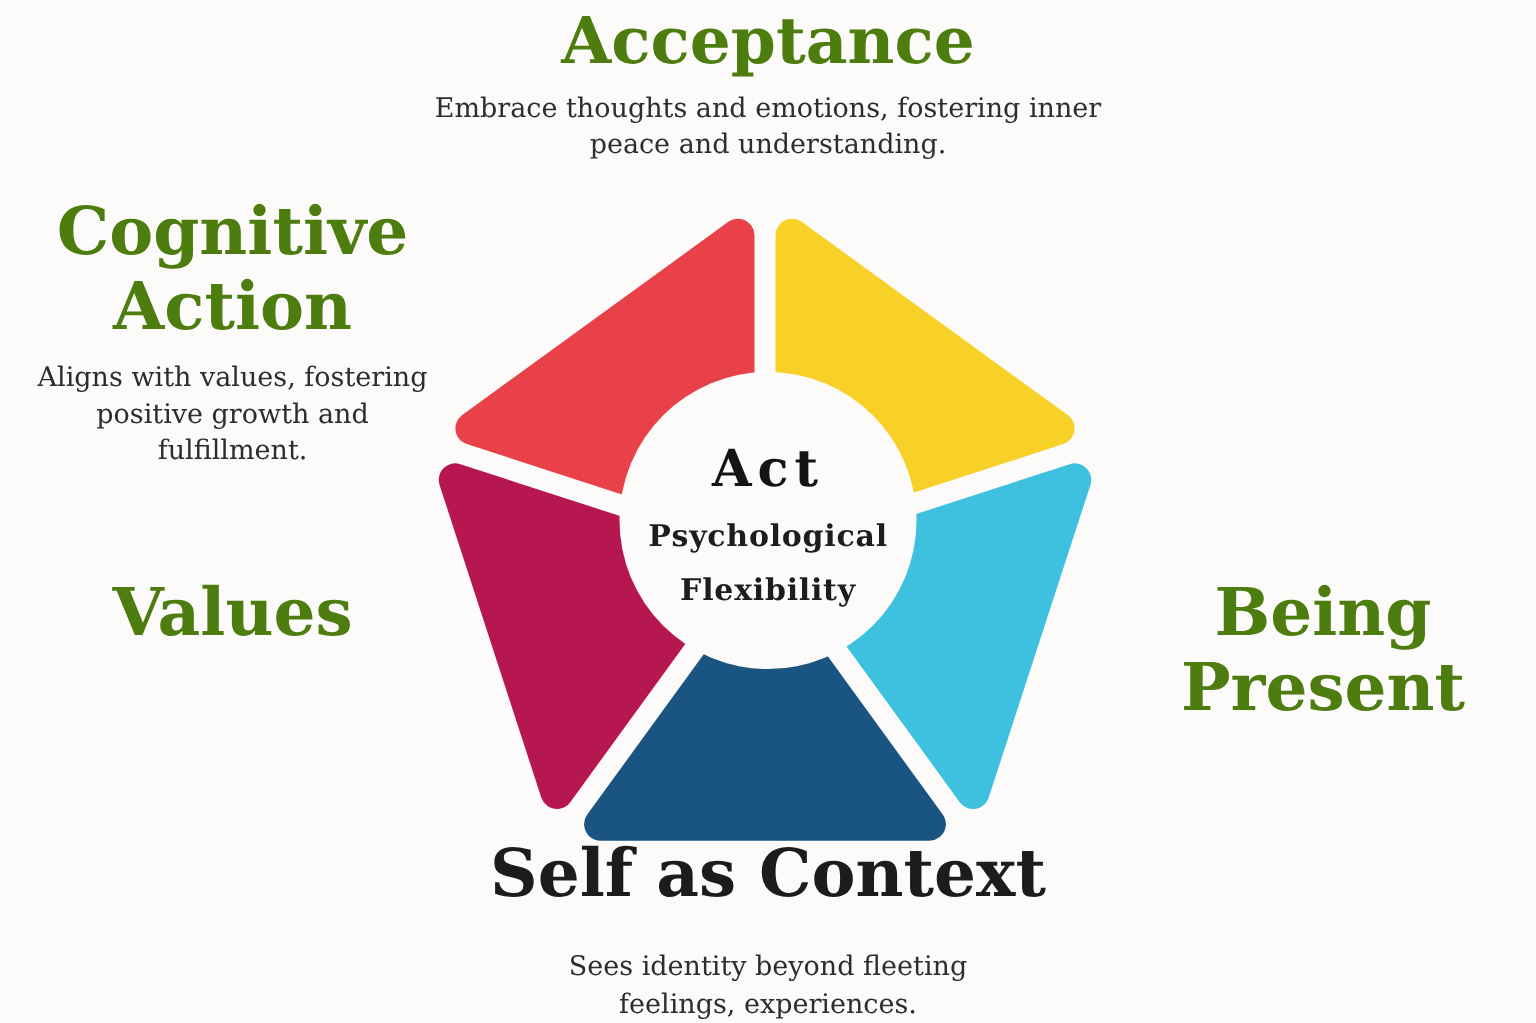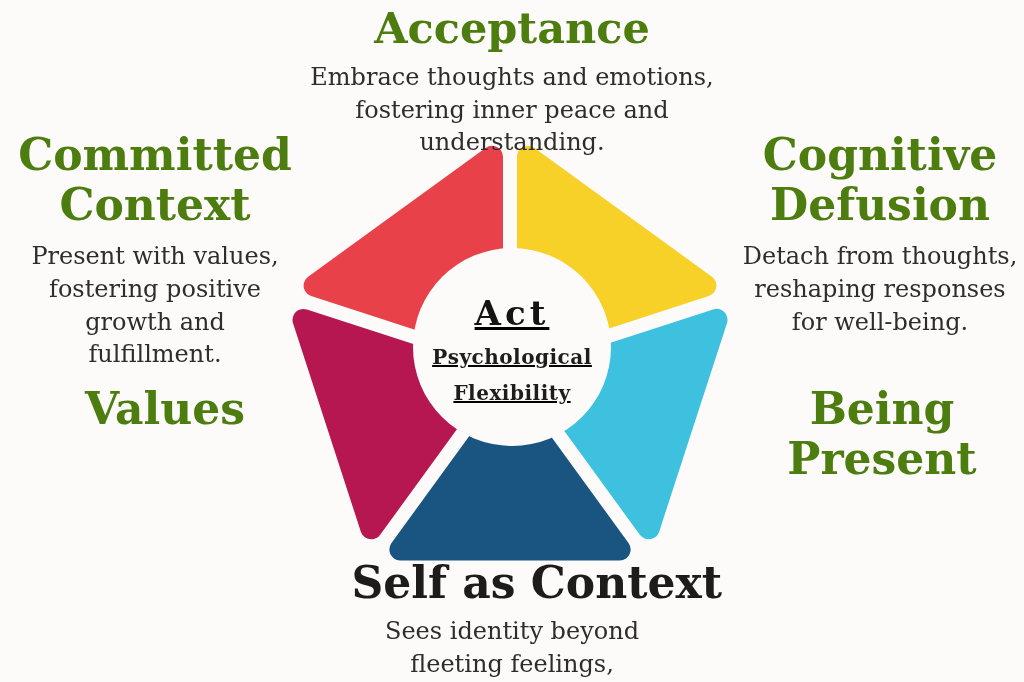--- a/index.html
+++ b/index.html
@@ -25,43 +25,42 @@
   }
 
   .label-title {
     font-weight: bold;
     font-size: 44px;
     line-height: 1.14;
     color: #4d7c0f;
     letter-spacing: 0px;
   }
   .label-title.title-top { font-size: 43px; }
-  .label-title.title-black { color: #1d1c1a; text-align: right; }
+  .label-title.title-black { color: #1d1c1a; }
 
   .label-desc {
-    font-size: 24px;
+    font-size: 18px;
     line-height: 1.36;
     color: #2e2d2b;
     margin: 10px auto 0 auto;
   }
 
   .desc-narrow { max-width: 280px; }
   .desc-wide-top { max-width: 470px; }
   .desc-wide-bottom { max-width: 315px; }
 
   .center-label {
     position: absolute;
     left: 412px; top: 247px;
     width: 200px; height: 200px;
     border-radius: 50%;
     display: flex;
     flex-direction: column;
     justify-content: center;
     text-align: center;
-    text-decoration: underline;
   }
   .center-title {
     font-weight: bold;
     font-size: 34px;
     line-height: 1.42;
     letter-spacing: 4px;
     color: #141414;
   }
   .center-subtitle {
     font-weight: bold;
@@ -69,21 +68,21 @@
     line-height: 1.2;
     letter-spacing: 0.5px;
     color: #1d1d1b;
     margin-top: 7px;
   }
 
   
   .pos-top        { left: 262px; top: 4px;   width: 500px; }
   .pos-top-left   { left: 10px;  top: 130px; width: 290px; }
   .pos-top-right  { left: 735px; top: 130px; width: 290px; }
-  .pos-left       { left: 20px;  top: 384px; width: 290px; }
+  .pos-left       { left: 10px;  top: 384px; width: 290px; }
   .pos-right      { left: 737px; top: 384px; width: 290px; }
   .pos-bottom     { left: 302px; top: 558px; width: 420px; }
 </style>
 </head>
 <body>
 
 <div class="canvas">
 
   <svg class="pentagon-svg" viewBox="0 0 1024 682" xmlns="http://www.w3.org/2000/svg">
     <g stroke-width="22" stroke-linejoin="round" stroke-linecap="round">
@@ -101,35 +100,31 @@
     <div class="center-subtitle">Psychological</div>
     <div class="center-subtitle" style="margin-top:12px;">Flexibility</div>
   </div>
 
   <div class="label-block pos-top">
     <div class="label-title title-top">Acceptance</div>
     <p class="label-desc desc-wide-top" style="margin-top:8px;">Embrace thoughts and emotions, fostering inner peace and understanding.</p>
   </div>
 
   <div class="label-block pos-top-left">
-    <div class="label-title">Committed Context</div>
-    <p class="label-desc desc-narrow">Present with values, fostering positive growth and fulfillment.</p>
+    <div class="label-title">Cognitive Action</div>
+    <p class="label-desc desc-narrow">Aligns with values, fostering positive growth and fulfillment.</p>
   </div>
 
-  <div class="label-block pos-top-right">
-    <div class="label-title">Cognitive Defusion</div>
-    <p class="label-desc desc-narrow">Detach from thoughts, reshaping responses for well-being.</p>
-  </div>
 
   <div class="label-block pos-left">
     <div class="label-title">Values</div>
   </div>
 
   <div class="label-block pos-right">
     <div class="label-title">Being Present</div>
   </div>
 
   <div class="label-block pos-bottom">
     <div class="label-title title-black">Self as Context</div>
-    <p class="label-desc desc-wide-bottom" style="margin-top:7px;">Sees identity beyond fleeting feelings, experiences.</p>
+    <p class="label-desc desc-wide-bottom" style="margin-top:25px;">Sees identity beyond fleeting feelings, experiences.</p>
   </div>
 
 </div>
 
 </body></html>

